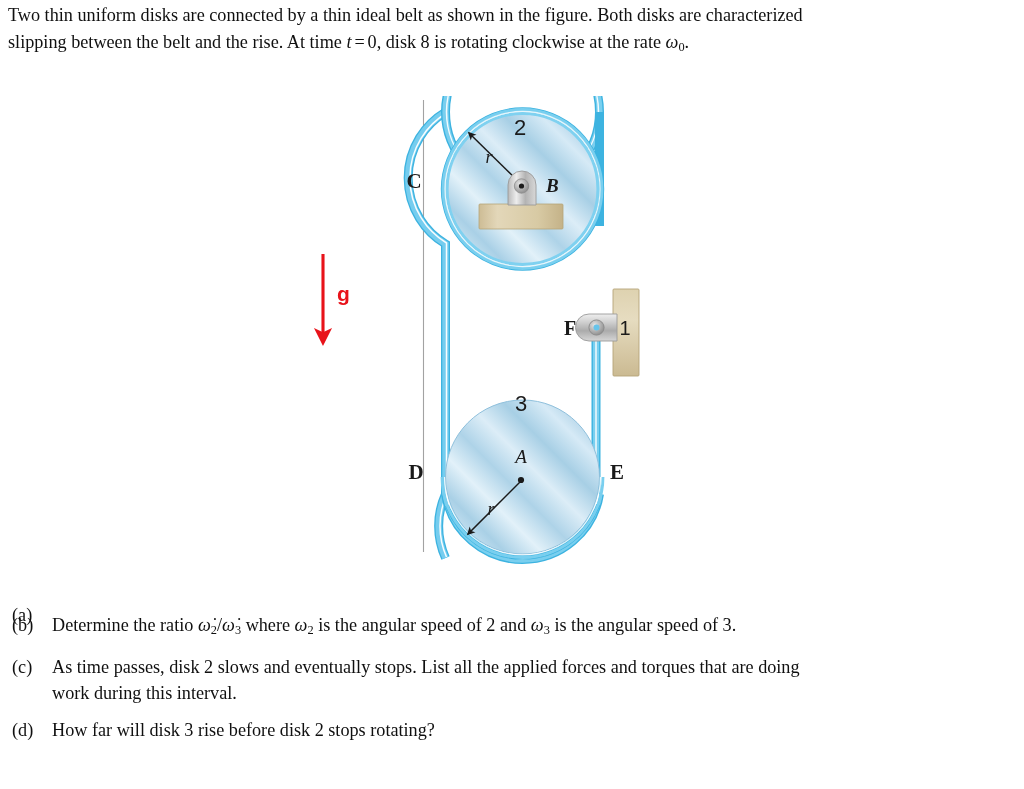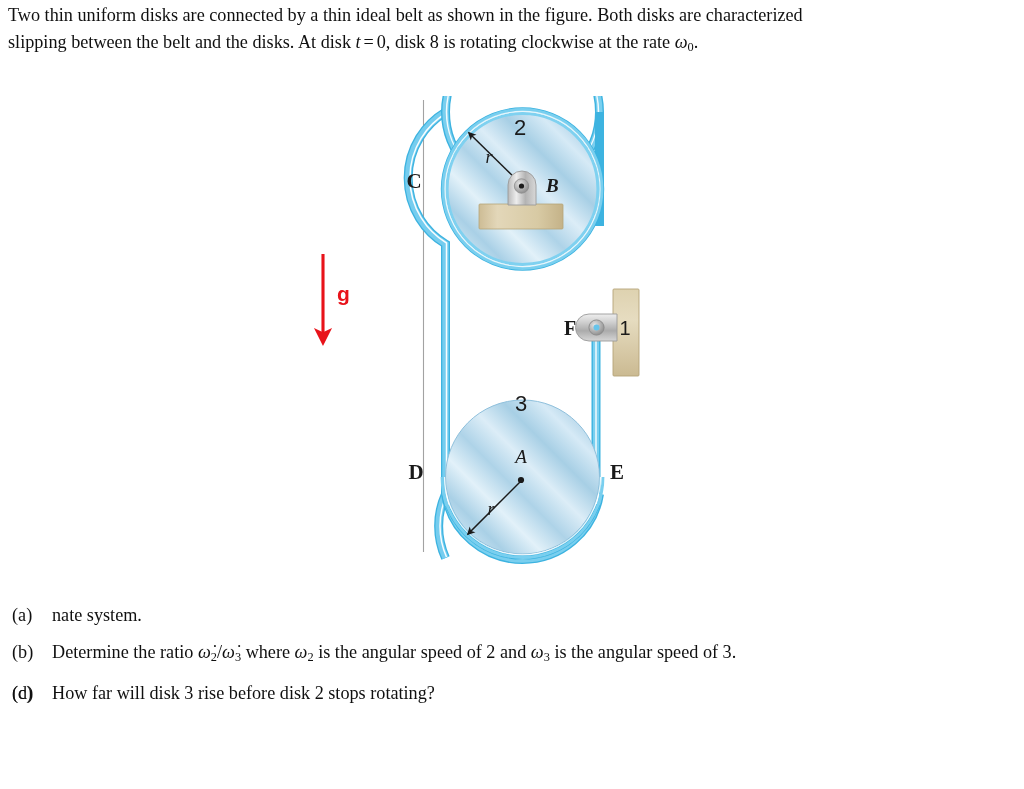--- a/index.html
+++ b/index.html
@@ -74,21 +74,21 @@
     top: 0;
   }
   .qtext { display: block; text-align: justify; }
   .qtext .ln { display: block; white-space: nowrap; }
 </style>
 </head>
 <body>
 
 <div id="statement">
   <span class="ln">Two thin uniform disks are connected by a thin ideal belt as shown in the figure.  Both disks are characterized</span>
-  <span class="ln"><span>slipping between the belt and the disks.  At disk</span>&nbsp;<span class="mi">t</span><span class="op">=</span><span>0</span><span>, disk 8 is rotating clockwise at the rate</span>&nbsp;<span class="mi">ω</span><span class="subn">0</span><span>.</span></span>
+  <span class="ln"><span>slipping between the belt and the rise.  At time</span>&nbsp;<span class="mi">t</span><span class="op">=</span><span>0</span><span>, disk 8 is rotating clockwise at the rate</span>&nbsp;<span class="mi">ω</span><span class="subn">0</span><span>.</span></span>
 </div>
 
 <div id="figure">
 <svg width="1024" height="480" viewBox="0 0 1024 480" xmlns="http://www.w3.org/2000/svg">
   <defs>
     <linearGradient id="diskGrad" x1="0" y1="1" x2="1" y2="0">
       <stop offset="0%" stop-color="#9ec9e2"></stop>
       <stop offset="10%" stop-color="#cfe6f3"></stop>
       <stop offset="20%" stop-color="#a9d0e6"></stop>
       <stop offset="32%" stop-color="#e2f1f9"></stop>
@@ -210,34 +210,35 @@
     <text x="337" y="205" font-family="'Liberation Sans', sans-serif" font-weight="bold" font-size="21" fill="#e8131a">g</text>
   </g>
 </svg>
 </div>
 
 <div id="questions">
 
   <div class="qitem">
     <span class="qlabel">(a)</span>
     <span class="qtext">
-      <span class="ln">nate system.</span>
     </span>
   </div>
 
   <div class="qitem">
     <span class="qlabel">(b)</span>
     <span class="qtext">
       <span class="ln"><span>Determine the ratio</span>&nbsp;<span class="mi">ω̇</span><span class="subn">2</span><span>/</span><span class="mi">ω̇</span><span class="subn">3</span>&nbsp;<span>where</span>&nbsp;<span class="mi">ω</span><span class="subn">2</span>&nbsp;<span>is the angular speed of 2 and</span>&nbsp;<span class="mi">ω</span><span class="subn">3</span>&nbsp;<span>is the angular speed of 3.</span></span>
     </span>
   </div>
 
   <div class="qitem">
     <span class="qlabel">(c)</span>
     <span class="qtext">
+      <span class="ln">As time passes, disk 2 slows and eventually stops.  List all the applied forces and torques that are doing</span>
+      <span class="ln">work during this interval.</span>
     </span>
   </div>
 
   <div class="qitem">
     <span class="qlabel">(d)</span>
     <span class="qtext">
       <span class="ln">How far will disk 3 rise before disk 2 stops rotating?</span>
     </span>
   </div>
 

